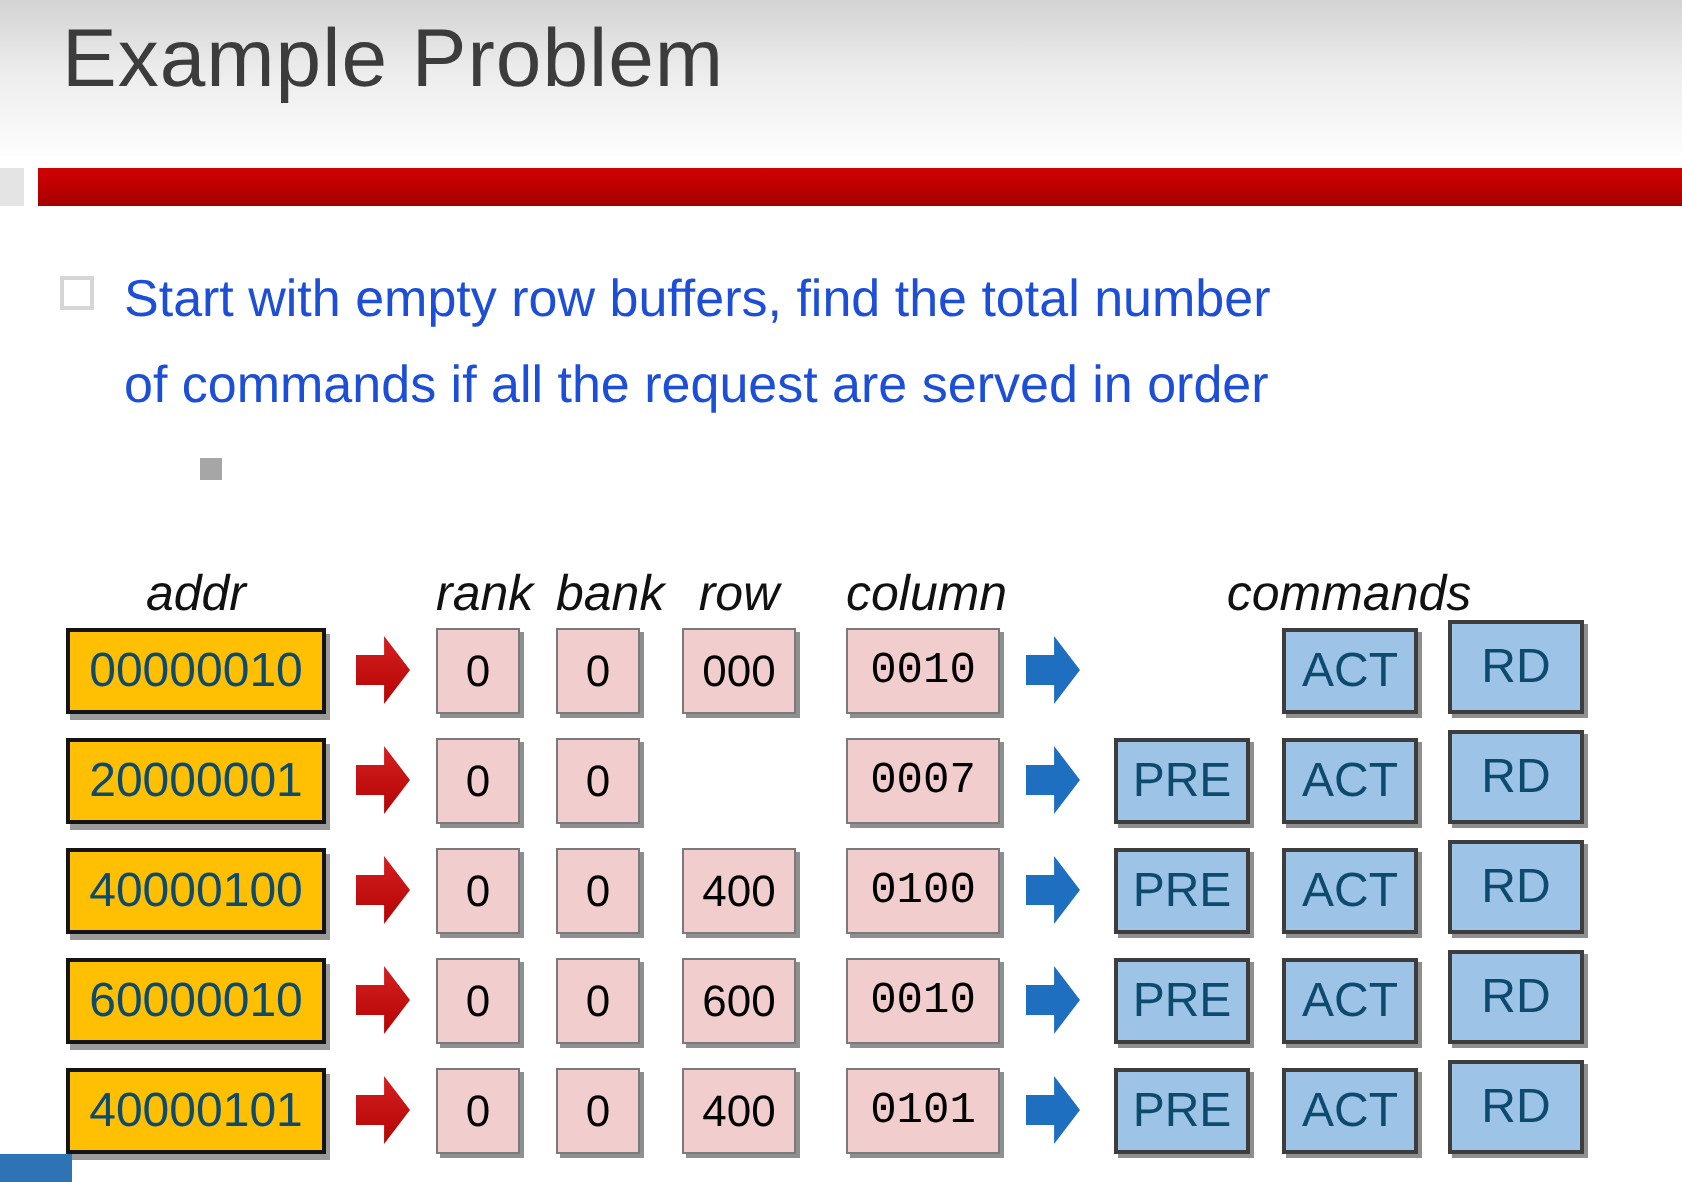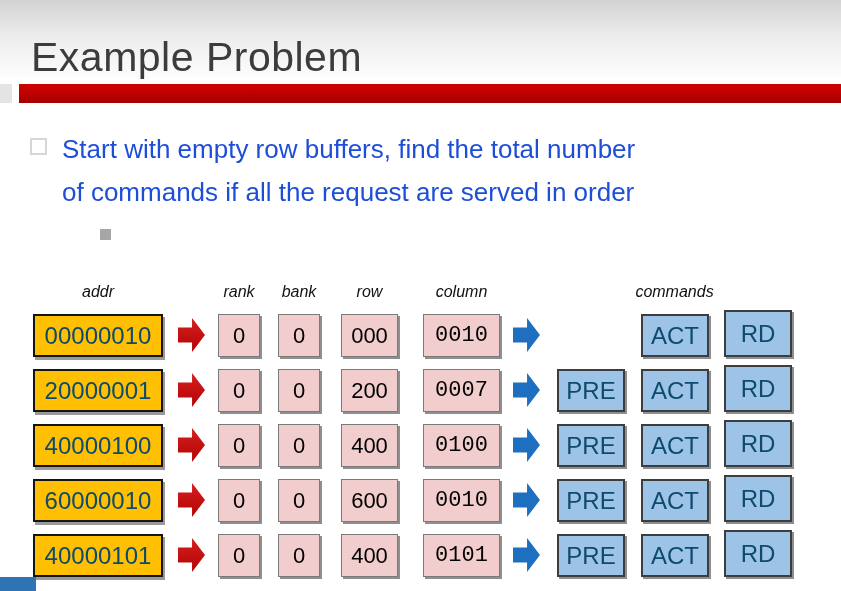--- a/index.html
+++ b/index.html
@@ -3,36 +3,36 @@
 <meta charset="utf-8">
 <style>
   html,body{margin:0;padding:0;}
   body{font-family:"Liberation Sans", sans-serif; background:#ffffff;}
   .slide{position:relative; width:841px; height:591px; background:#ffffff; overflow:hidden;}
 
   
   .hdr{position:absolute; left:0; top:0; width:841px; height:78px;
        background:linear-gradient(to bottom,#d3d3d3 0%, #ececec 45%, #fdfdfd 100%);}
   .title{position:absolute; left:31px; top:6px; font-size:41px; color:#3c3c3c;
-         letter-spacing:0.5px; white-space:nowrap;margin-top:28px;}
+         letter-spacing:0.5px; white-space:nowrap;}
   .gray-sq{position:absolute; left:0; top:84px; width:12px; height:19px; background:#e4e4e4;}
   .red-bar{position:absolute; left:19px; top:84px; width:822px; height:19px;
            background:linear-gradient(180deg,#ce0202 0%, #c00000 45%, #a30000 100%);}
 
   
   .bullet-sq{position:absolute; left:30px; top:138px; width:13px; height:13px;
              border:2px solid #d6d6d6; background:#fff;}
   .bullet-text{position:absolute; left:62px; top:128px; width:760px; font-size:26px;
                line-height:43px; color:#1d4ed8;}
   .sub-sq{position:absolute; left:100px; top:229px; width:11px; height:11px; background:#a6a6a6;}
   .sub-text{position:absolute; left:119px; top:220px; font-size:21px; color:#fa1414; white-space:nowrap;}
 
   
   .thead{position:absolute; top:283px; left:0; width:841px; height:26px;
-         font-size:16px; font-style:italic; color:#111;}
+         font-size:25px; font-style:italic; color:#111;}
   .th{position:absolute; text-align:center;}
   .th-addr{left:33px; width:130px;}
   .th-rank{left:218px; width:42px;}
   .th-bank{left:278px; width:42px;}
   .th-row{left:341px; width:57px;}
   .th-col{left:423px; width:77px;}
   .th-cmd{left:557px; width:235px;}
 
   
   .trow{position:absolute; left:0; width:841px; height:43px;}
@@ -96,21 +96,20 @@
     <div class="arrow arrow-blue"></div>
     <div class="cell cmd c-cmd2">ACT</div>
     <div class="cell cmd c-cmd3">RD</div>
   </div>
 
   <div class="trow" style="top:369px">
     <div class="cell addr-box">20000001</div>
     <div class="arrow arrow-red"></div>
     <div class="cell pink c-rank">0</div>
     <div class="cell pink c-bank">0</div>
-    <div class="cell pink c-row">200</div>
     <div class="cell pink c-col">0007</div>
     <div class="arrow arrow-blue"></div>
     <div class="cell cmd c-cmd1">PRE</div>
     <div class="cell cmd c-cmd2">ACT</div>
     <div class="cell cmd c-cmd3">RD</div>
   </div>
 
   <div class="trow" style="top:424px">
     <div class="cell addr-box">40000100</div>
     <div class="arrow arrow-red"></div>

